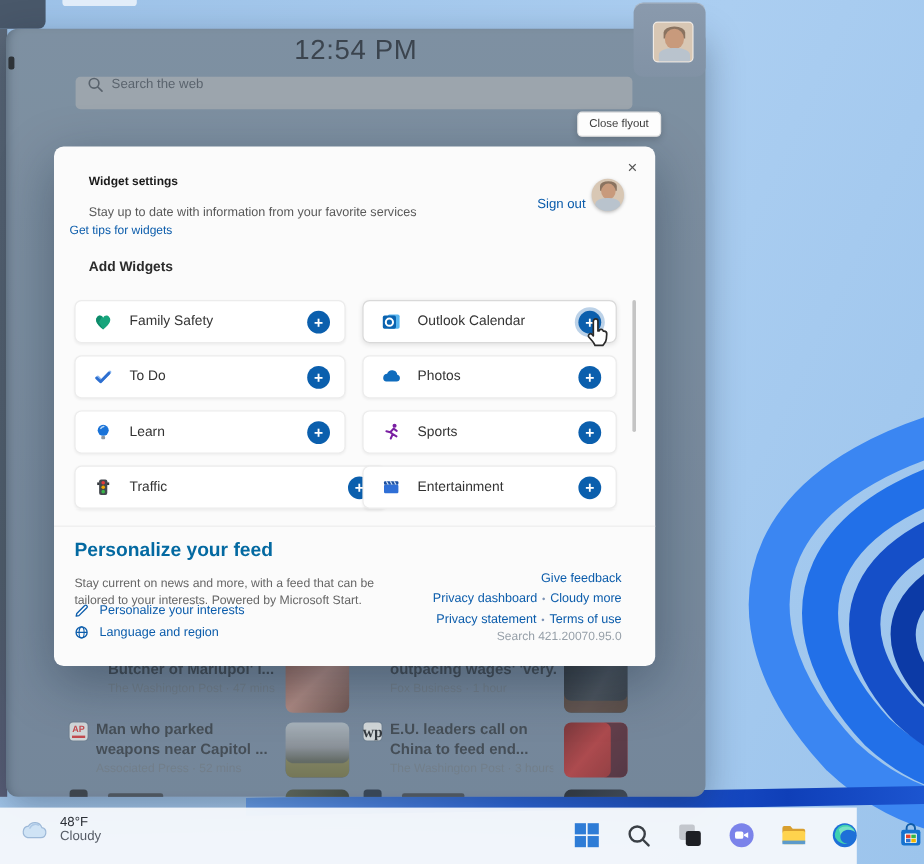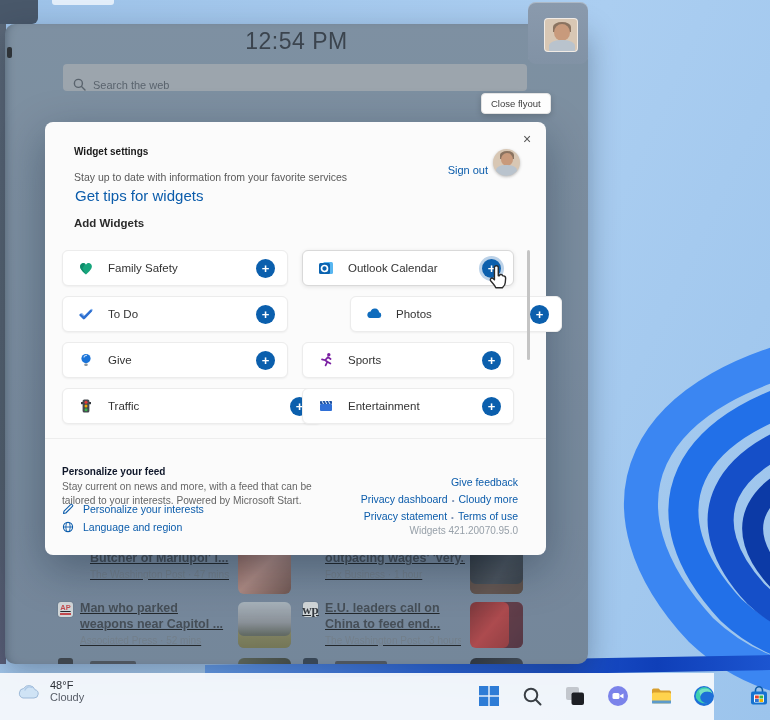--- a/index.html
+++ b/index.html
@@ -26,29 +26,29 @@
 
   
   .panel { position:absolute; left:5px; top:24px; width:583px; height:640px;
     border-radius:10px; background:linear-gradient(180deg,#7e91a4,#71849a);
     box-shadow:inset 6px 0 8px -5px rgba(35,50,65,.55), 0 10px 30px rgba(20,35,55,.35);
     overflow:hidden; z-index:2; }
   .panel-scrim { position:absolute; inset:0; background:rgba(128,142,157,.25); z-index:3; }
   .clock { position:absolute; left:0; right:0; top:4px; text-align:center;
     font-size:23px; color:#242b35; letter-spacing:.5px; z-index:1; }
   .searchbar { position:absolute; left:58px; top:40px; width:464px; height:27px;
-    background:#a6acb3; border-radius:4px; display:flex; align-items:flex-end;
+    background:#a6acb3; border-radius:4px; display:flex; align-items:flex-start;
     padding:0 10px; gap:7px; z-index:1; }
   .searchbar input { border:none; outline:none; background:transparent; flex:1;
     font-size:11px; color:#40474f; font-family:inherit; }
   .searchbar input::placeholder { color:#4d555e; }
 
   
   .feed { position:absolute; inset:0; z-index:1; opacity:.95; }
-  .card { position:absolute; display:flex; gap:7px; cursor:pointer;text-decoration:underline; }
+  .card { position:absolute; display:flex; gap:7px; cursor:pointer; }
   .card .src-icon { width:15px; height:15px; border-radius:3px; margin-top:2px;
     background:#f4f4f2; display:flex; align-items:center; justify-content:center;
     flex:0 0 15px; box-shadow:0 0 0 1px rgba(0,0,0,.08); }
   .badge-ap { font-size:7.5px; font-weight:bold; color:#e03131;
     border-bottom:2px solid #e03131; line-height:1.1; }
   .badge-wp { font-size:13px; font-weight:bold; color:#17181a;
     font-family:"Liberation Serif",serif; }
   .card .txt { overflow:hidden; }
   .card .title { font-size:12.5px; font-weight:bold; color:#2f353c; line-height:1.28; }
   .card .title.oneline { white-space:nowrap; overflow:hidden; }
@@ -77,21 +77,21 @@
   .dialog { position:absolute; left:45px; top:122px; width:501px; height:433px;
     background:#fbfbfb; border-radius:8px; z-index:5;
     box-shadow:0 14px 44px rgba(10,25,45,.35); }
   .dlg-close { position:absolute; right:8px; top:6px; width:22px; height:22px;
     display:flex; align-items:center; justify-content:center; font-size:14px;
     color:#555; cursor:pointer; border-radius:4px; }
   .dlg-title { position:absolute; left:29px; top:24px; font-size:10px;
     font-weight:bold; color:#1a1a1a; }
   .dlg-sub { position:absolute; left:29px; top:49px; font-size:10.5px; color:#595959; }
   .link { color:#0b5cab; cursor:pointer; }
-  .dlg-tips { position:absolute; left:30px; top:65px; font-size:15px; }
+  .dlg-tips { position:absolute; left:13px; top:65px; font-size:10px; }
   .dlg-signout { position:absolute; right:58px; top:42px; font-size:11px; }
   .dlg-avatar { position:absolute; right:26px; top:27px; width:27px; height:27px;
     border-radius:50%; overflow:hidden; background:#d8c7b4;
     box-shadow:0 1px 3px rgba(0,0,0,.25); }
   .dlg-addw { position:absolute; left:29px; top:95px; font-size:11.5px;
     font-weight:bold; color:#2b2b2b; }
 
   .tile { position:absolute; height:36px; background:#fff; border:1px solid #ececec;
     border-radius:6px; box-shadow:0 1px 2px rgba(0,0,0,.05); display:flex;
     align-items:center; padding:0 12px 0 14px; gap:13px; cursor:pointer; }
@@ -100,22 +100,22 @@
   .plusbtn { width:19px; height:19px; border-radius:50%; background:#0b5fad;
     color:#fff; display:flex; align-items:center; justify-content:center;
     font-size:13px; font-weight:bold; line-height:1; cursor:pointer; flex:0 0 19px; }
   .plusbtn.ring { box-shadow:0 0 0 3px rgba(13,95,173,.28); }
   .wicon { width:18px; height:18px; flex:0 0 18px; }
 
   .dlg-scroll { position:absolute; left:482px; top:128px; width:3px; height:110px;
     background:#c4c4c4; border-radius:2px; }
   .dlg-divider { position:absolute; left:0; right:0; top:316px; border-top:1px solid #ededed; }
 
-  .pf-head { position:absolute; left:17px; top:328px; font-size:10px;
-    font-weight:bold; color:#0f172a;margin-top:16px; }
+  .pf-head { position:absolute; left:17px; top:328px; font-size:16px;
+    font-weight:bold; color:#0369a1; }
   .pf-body { position:absolute; left:17px; top:358px; width:255px;
     font-size:10.2px; color:#666; line-height:1.4; }
   .pf-link { position:absolute; left:17px; font-size:10.5px; display:flex;
     align-items:center; gap:9px; }
   .pf-right { position:absolute; right:28px; text-align:right; font-size:10.5px;
     white-space:nowrap; }
   .dot-sep { color:#7d93b5; font-size:8px; margin:0 4px; }
   .pf-version { position:absolute; right:28px; top:403px; font-size:10px; color:#97a0a9; }
 
   
@@ -272,35 +272,35 @@
 
     <div class="tile" style="left:17px; top:174px; width:226px;">
       <svg class="wicon" viewBox="0 0 18 18">
         <path d="M4.5 9.2 L7.6 12.4 L14.6 5" fill="none" stroke="#8ab6f0" stroke-width="2.4" stroke-linecap="round" stroke-linejoin="round"></path>
         <path d="M3.5 10 L6.8 13.2 L13.8 6" fill="none" stroke="#2d6fd0" stroke-width="2.4" stroke-linecap="round" stroke-linejoin="round"></path>
       </svg>
       <span class="wlabel">To Do</span>
       <div class="plusbtn">+</div>
     </div>
 
-    <div class="tile" style="left:257px; top:174px; width:212px;margin-left:48px;">
+    <div class="tile" style="left:257px; top:174px; width:212px;">
       <svg class="wicon" viewBox="0 0 18 18">
         <path d="M4.6 13 h8.9 a2.9 2.9 0 0 0 .6-5.7 A4.4 4.4 0 0 0 5.6 6.4 A3.4 3.4 0 0 0 4.6 13 z" fill="#0f6cbd"></path>
       </svg>
       <span class="wlabel">Photos</span>
       <div class="plusbtn">+</div>
     </div>
 
     <div class="tile" style="left:17px; top:220px; width:226px;">
       <svg class="wicon" viewBox="0 0 18 18">
         <circle cx="9" cy="7.6" r="4.6" fill="#1a73d8"></circle>
         <path d="M7 6 a3 3 0 0 1 2.5-1.6" fill="none" stroke="#bcd9f7" stroke-width="1.2" stroke-linecap="round"></path>
         <rect x="7.4" y="12.4" width="3.2" height="2.6" rx="0.8" fill="#8d98a3"></rect>
       </svg>
-      <span class="wlabel">Give</span>
+      <span class="wlabel">Learn</span>
       <div class="plusbtn">+</div>
     </div>
 
     <div class="tile" style="left:257px; top:220px; width:212px;">
       <svg class="wicon" viewBox="0 0 18 18">
         <circle cx="11.8" cy="3.8" r="1.7" fill="#7a1fa2"></circle>
         <path d="M11 6.2 L8.2 9.2 L10.3 10.8 L8.6 14.4 M8.2 9.2 L5 8.4 M11 6.2 L13.6 8 M10.3 10.8 L13.4 12.6" fill="none" stroke="#7a1fa2" stroke-width="1.7" stroke-linecap="round" stroke-linejoin="round"></path>
       </svg>
       <span class="wlabel">Sports</span>
       <div class="plusbtn">+</div>
@@ -352,21 +352,21 @@
 
     <div class="pf-right" style="top:354px;">
       <span class="link">Give feedback</span>
     </div>
     <div class="pf-right" style="top:371px;">
       <span class="link">Privacy dashboard</span><span class="dot-sep">•</span><span class="link">Cloudy more</span>
     </div>
     <div class="pf-right" style="top:388px;margin-left:12px;">
       <span class="link">Privacy statement</span><span class="dot-sep">•</span><span class="link">Terms of use</span>
     </div>
-    <div class="pf-version">Widgets 421.20070.95.0</div>
+    <div class="pf-version">Search 421.20070.95.0</div>
   </div>
 
   <svg class="cursor" width="24" height="28" viewBox="0 0 20 24">
     <path d="M9.5 1.5 c.9 0 1.6.7 1.6 1.6 v7 h.8 c.2-.8 1-1.3 1.8-1.1 .6.1 1 .6 1.2 1.2 h.6 c1.1 0 1.9.9 1.9 2 l-.3 3.6 c-.1 1.6-.9 3-2 4 l-.5.6 H9 c-.5-1.2-1.2-2.3-2.1-3.3 l-2.2-2.5 c-.6-.6-.5-1.6.1-2.1 .6-.5 1.5-.5 2.1.1 l.9 1 V3.1 c0-.9.8-1.6 1.7-1.6 z" fill="#ffffff" stroke="#2b2b2b" stroke-width="1.2" stroke-linejoin="round"></path>
   </svg>
 
   <div class="taskbar">
     <div class="weather">
       <svg width="26" height="22" viewBox="0 0 26 22">
         <path d="M7 18 h11 a4.2 4.2 0 0 0 .9-8.3 A6.3 6.3 0 0 0 7.7 8.4 A4.9 4.9 0 0 0 7 18 z" fill="#cfe3f5" stroke="#9db9d8" stroke-width="1"></path>

